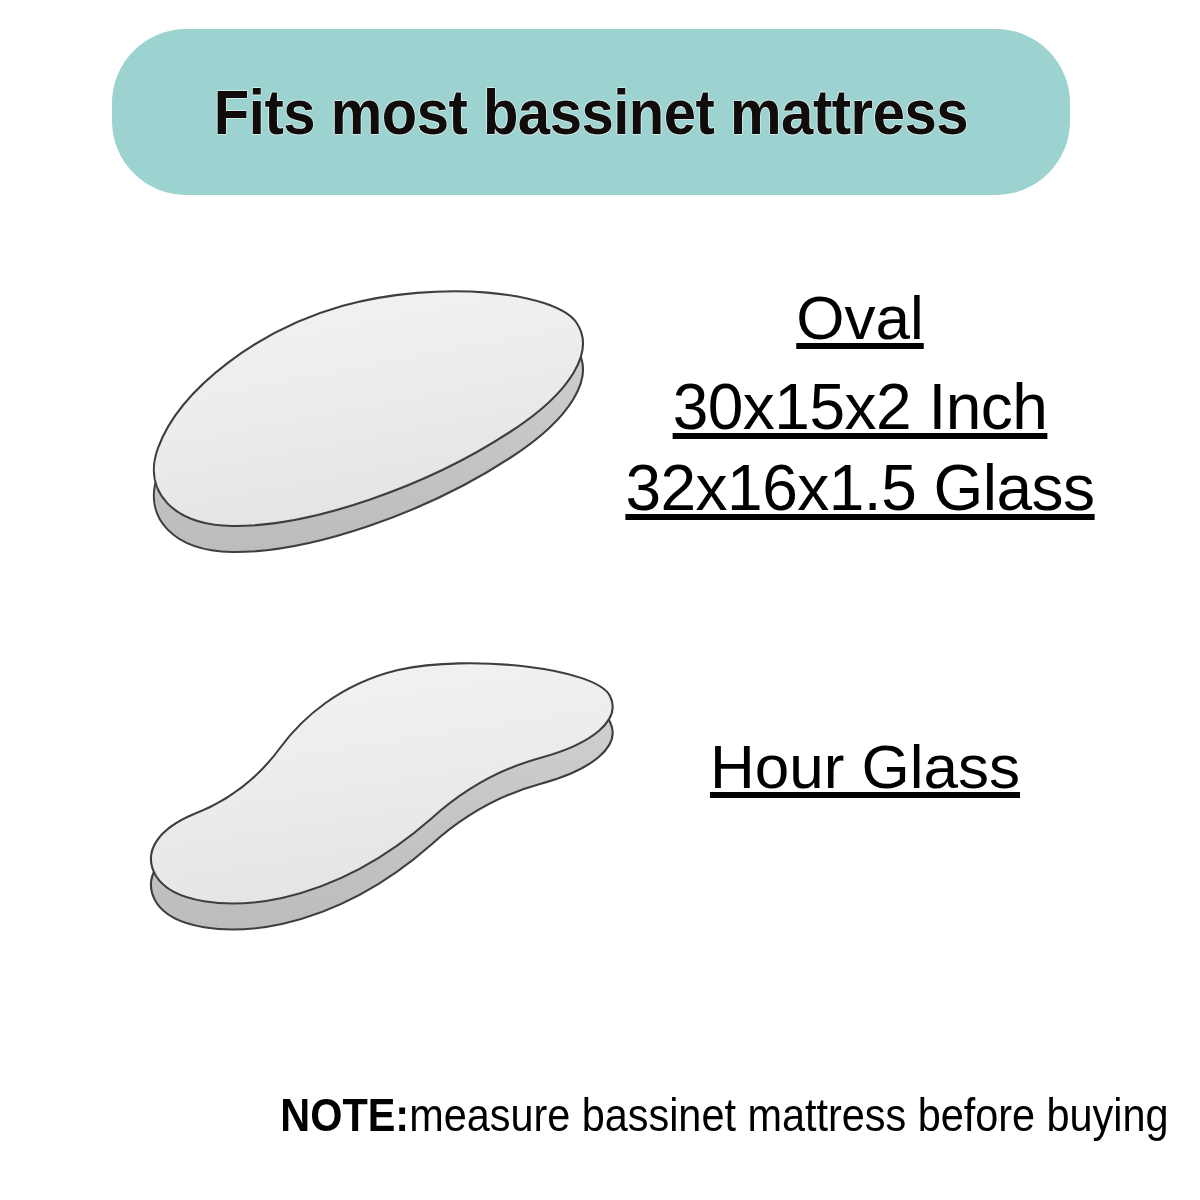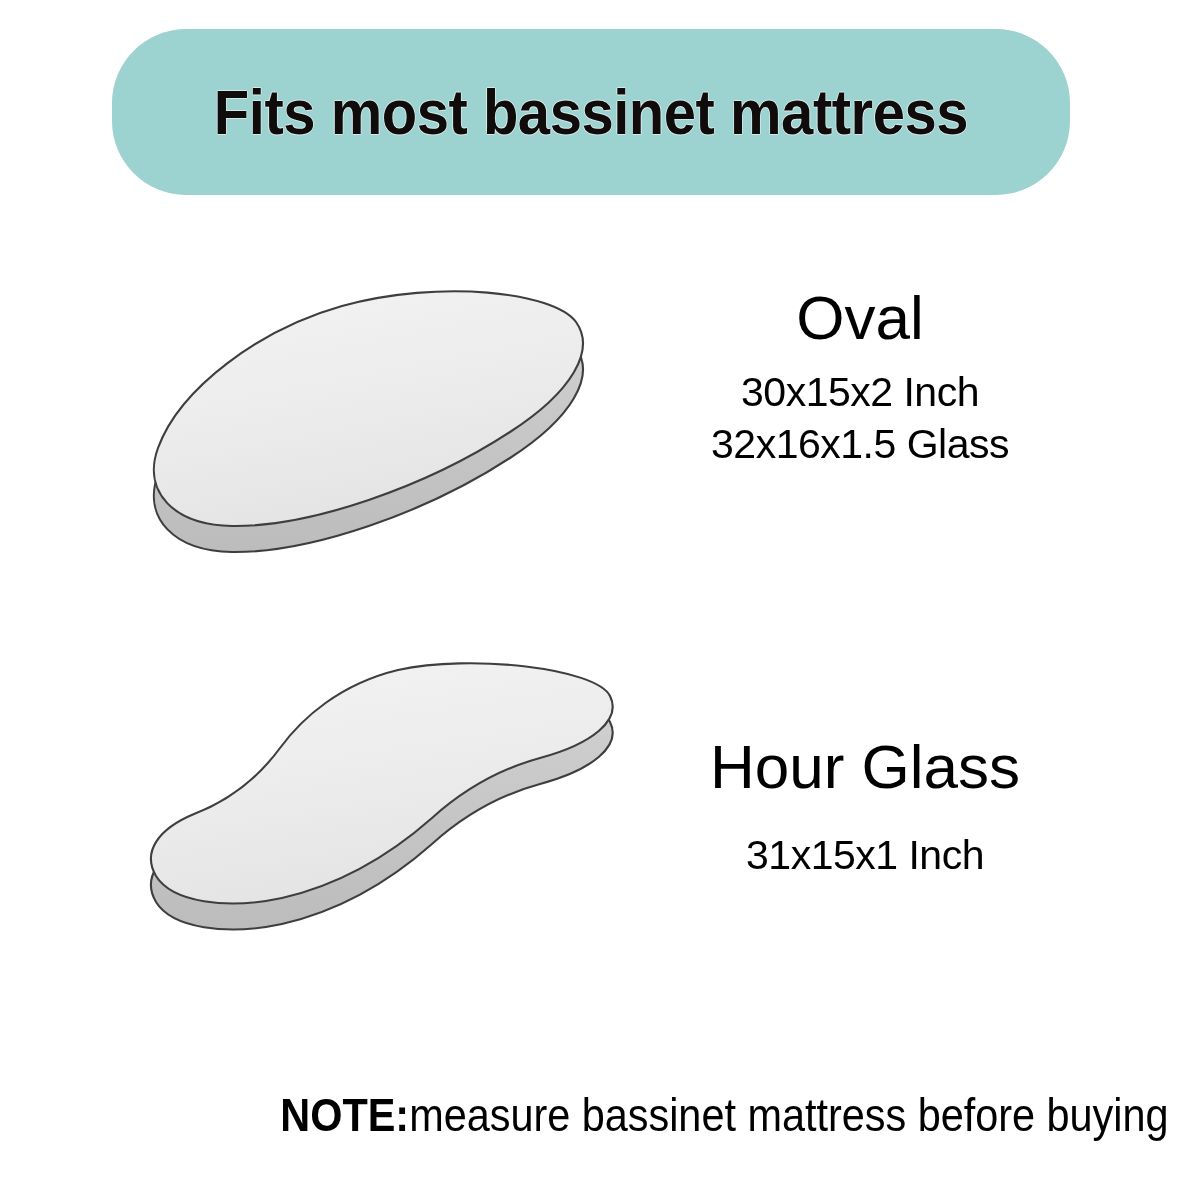--- a/index.html
+++ b/index.html
@@ -54,41 +54,42 @@
   }
   .figure svg { display: block; }
 
   .figure-oval      { left: 140px; top: 282px; width: 470px; height: 330px; }
   .figure-hourglass { left: 140px; top: 652px; width: 500px; height: 340px; }
 
   
   .spec-block {
     position: absolute;
     text-align: center;
+    text-decoration: underline;
   }
   .spec-block-oval      { left: 610px; top: 286px;  width: 500px; }
   .spec-block-hourglass { left: 620px; top: 735px;  width: 490px; }
 
   .spec-title {
     font-size: 62px;
     font-weight: 400;
     line-height: 1.02;
     letter-spacing: 0px;
     margin: 0 0 18px 0;
     white-space: nowrap;
   }
   .spec-line {
-    font-size: 41px;
+    font-size: 64px;
     font-weight: 400;
     line-height: 1.26;
     letter-spacing: -0.5px;
     white-space: nowrap;
     margin: 0;
   }
-  .spec-block-hourglass .spec-title { margin-bottom: 32px; }
+  .spec-block-hourglass .spec-title { margin-bottom: 58px; }
 
   
   .note {
     position: absolute;
     left: 18px;
     top: 1092px;
     width: 1200px;
     text-align: right;
     white-space: nowrap;
   }
@@ -184,18 +185,17 @@
 </div>
 
 <div class="spec-block spec-block-oval">
   <div class="spec-title">Oval</div>
   <div class="spec-line">30x15x2 Inch</div>
   <div class="spec-line">32x16x1.5 Glass</div>
 </div>
 
 <div class="spec-block spec-block-hourglass">
   <div class="spec-title">Hour Glass</div>
-  <div class="spec-line">31x15x1 Inch</div>
 </div>
 
 <div class="note">
   <span class="note-inner"><span class="note-label">NOTE:</span><span class="note-body">measure bassinet mattress before buying</span></span>
 </div>
 
 </body></html>

